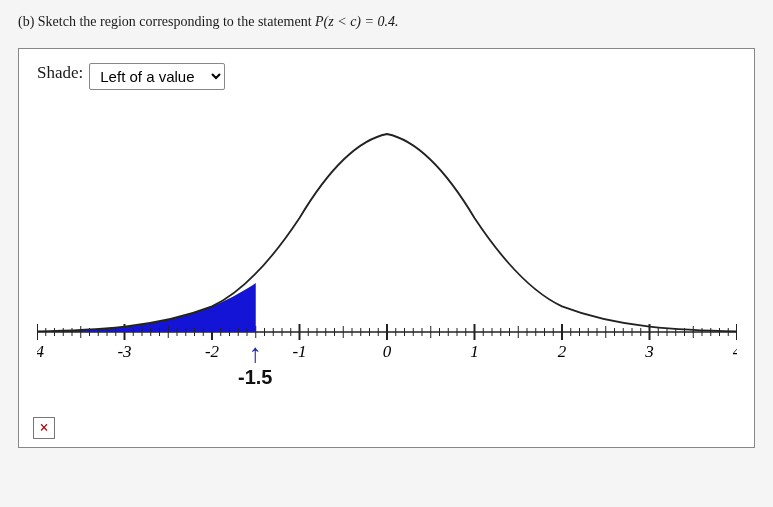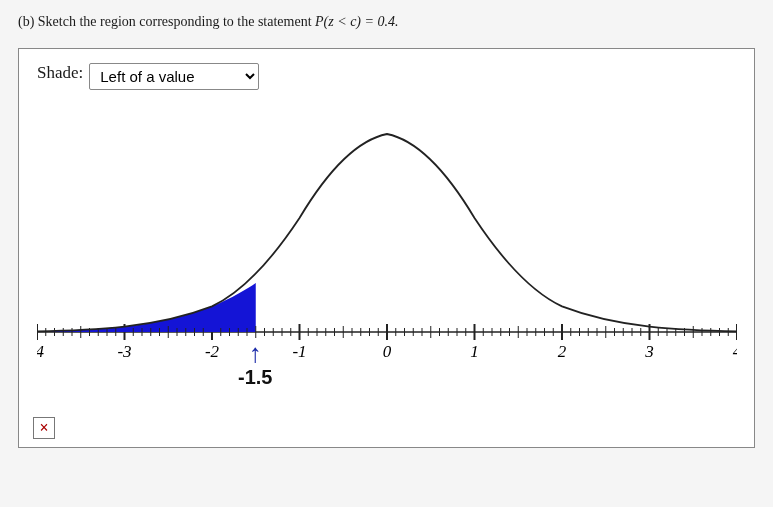--- a/index.html
+++ b/index.html
@@ -34,21 +34,21 @@
       margin-bottom: 22px;
     }
     .shade-row label { font-weight: normal; }
     .shade-select {
       font-family: Arial, sans-serif;
       font-size: 15px;
       padding: 3px 6px;
       border: 1px solid #888;
       background: #fff;
       border-radius: 2px;
-      width: 170px;
+      width: 136px;
     }
     .plot-area {
       position: relative;
       width: 700px;
       height: 280px;
       margin: 0 auto;
     }
     .plot-svg {
       position: absolute;
       left: 0; top: 0;

